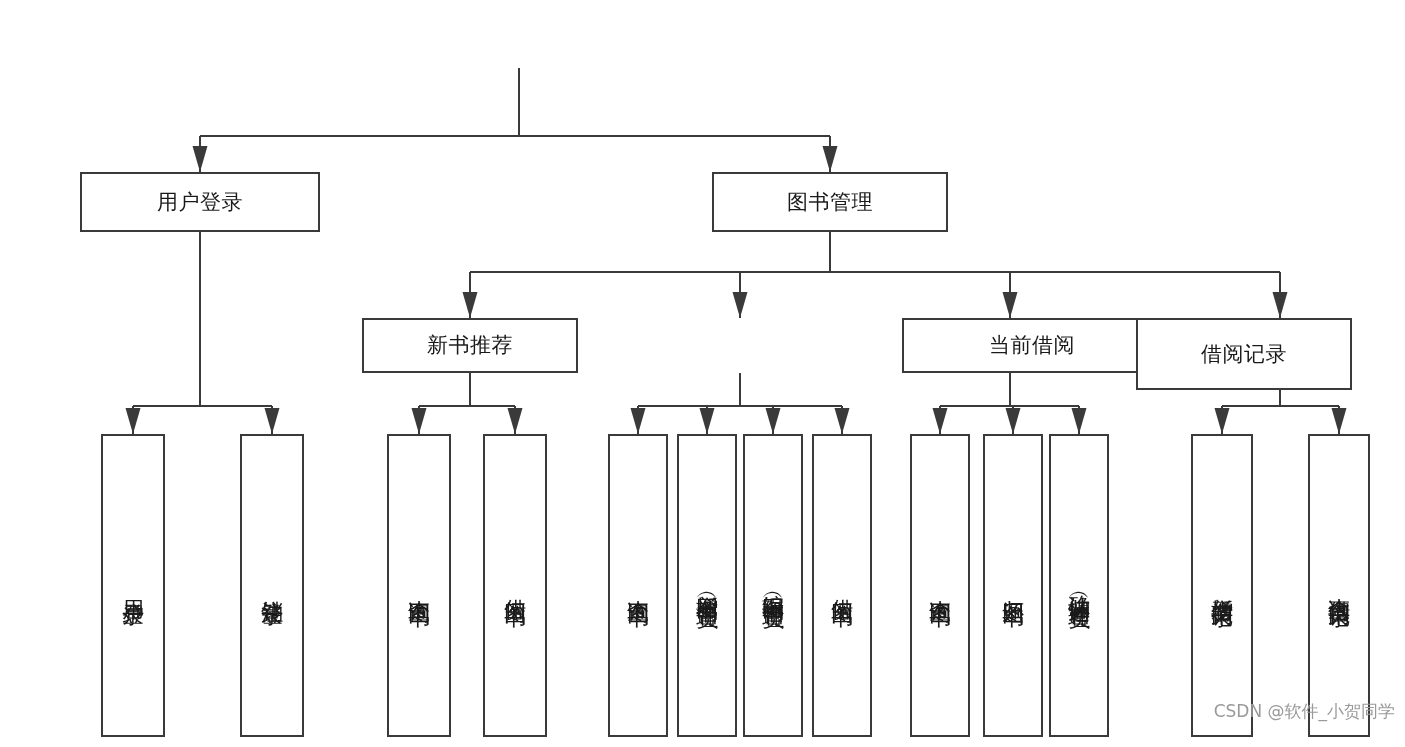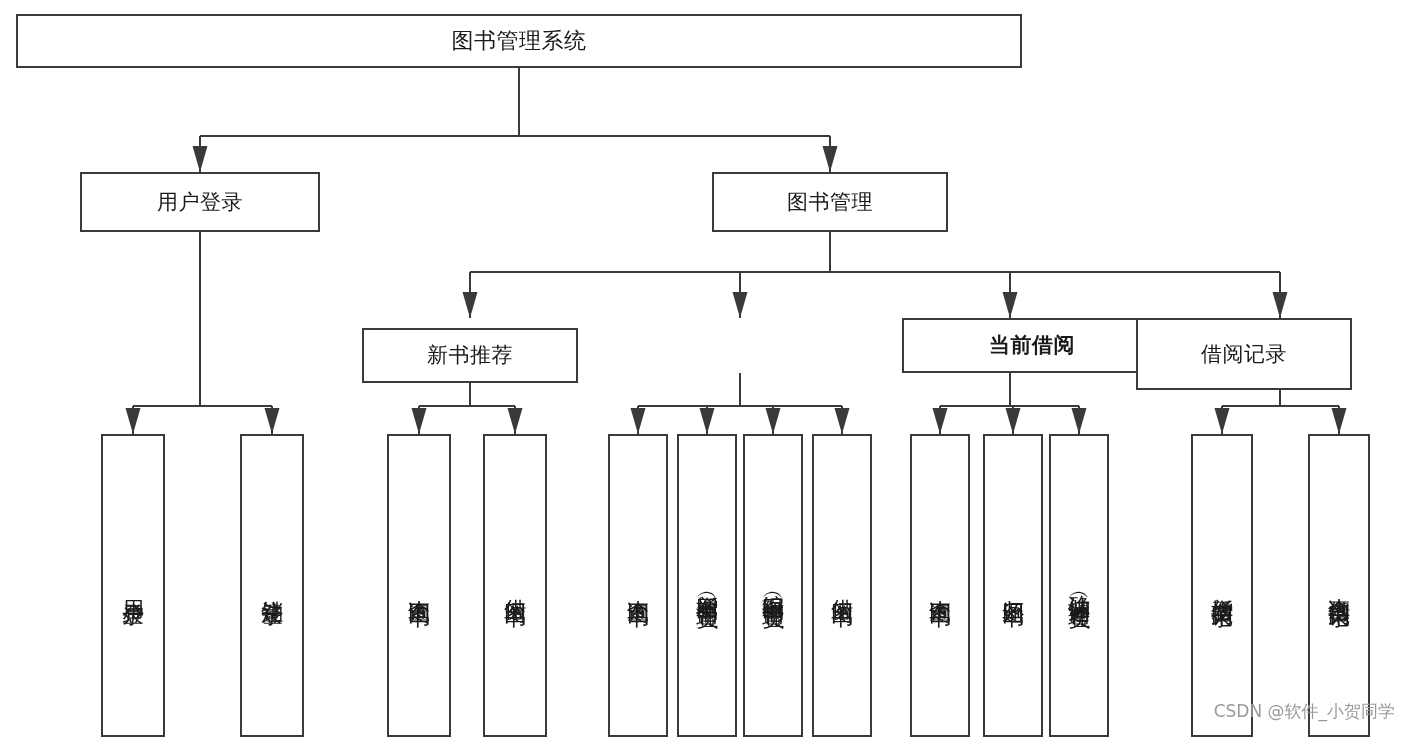--- a/index.html
+++ b/index.html
@@ -127,35 +127,32 @@
       <line x1="1079" y1="406" x2="1079" y2="434" stroke="#3a3a3a" stroke-width="2.4" shape-rendering="crispEdges"></line>
       <path d="M 1071.5 408 L 1086.5 408 L 1079 434 Z" fill="#3a3a3a"></path>
       <line x1="1280" y1="373" x2="1280" y2="406" stroke="#3a3a3a" stroke-width="2.4" shape-rendering="crispEdges"></line>
       <line x1="1222" y1="406" x2="1339" y2="406" stroke="#3a3a3a" stroke-width="2.4" shape-rendering="crispEdges"></line>
       <line x1="1222" y1="406" x2="1222" y2="434" stroke="#3a3a3a" stroke-width="2.4" shape-rendering="crispEdges"></line>
       <path d="M 1214.5 408 L 1229.5 408 L 1222 434 Z" fill="#3a3a3a"></path>
       <line x1="1339" y1="406" x2="1339" y2="434" stroke="#3a3a3a" stroke-width="2.4" shape-rendering="crispEdges"></line>
       <path d="M 1331.5 408 L 1346.5 408 L 1339 434 Z" fill="#3a3a3a"></path>
     </svg>
 
-  <div class="node node-h node-root" style="left: 16px; top: 14px; width: 1006px; height: 54px; border-color: rgb(58, 58, 58);">
-    <span class="node-label">图书管理系统</span>
-  </div>
 
   <div class="node node-h" style="left: 80px; top: 172px; width: 240px; height: 60px; border-color: rgb(58, 58, 58);">
     <span class="node-label">用户登录</span>
   </div>
   <div class="node node-h" style="left: 712px; top: 172px; width: 236px; height: 60px; border-color: rgb(58, 58, 58);">
     <span class="node-label">图书管理</span>
   </div>
 
-  <div class="node node-h" style="left: 362px; top: 328px; width: 216px; height: 55px; border-color: rgb(58, 58, 58);">
+  <div class="node node-h" style="left: 362px; top: 318px; width: 216px; height: 55px; border-color: rgb(58, 58, 58);">
     <span class="node-label">新书推荐</span>
   </div>
-  <div class="node node-h" style="left: 902px; top: 318px; width: 260px; height: 55px; border-color: rgb(58, 58, 58); font-weight: bold;">
+  <div class="node node-h" style="left: 902px; top: 318px; width: 260px; height: 55px; border-color: rgb(58, 58, 58);">
     <span class="node-label">当前借阅</span>
   </div>
   <div class="node node-h" style="left: 1136px; top: 318px; width: 216px; height: 72px; border-color: rgb(58, 58, 58);">
     <span class="node-label">借阅记录</span>
   </div>
 
   <div class="node node-v" style="left: 101px; top: 434px; width: 64px; height: 303px; border-color: rgb(58, 58, 58);">
     <span class="node-label">用户登录</span>
   </div>
   <div class="node node-v" style="left: 240px; top: 434px; width: 64px; height: 303px; border-color: rgb(58, 58, 58);">

